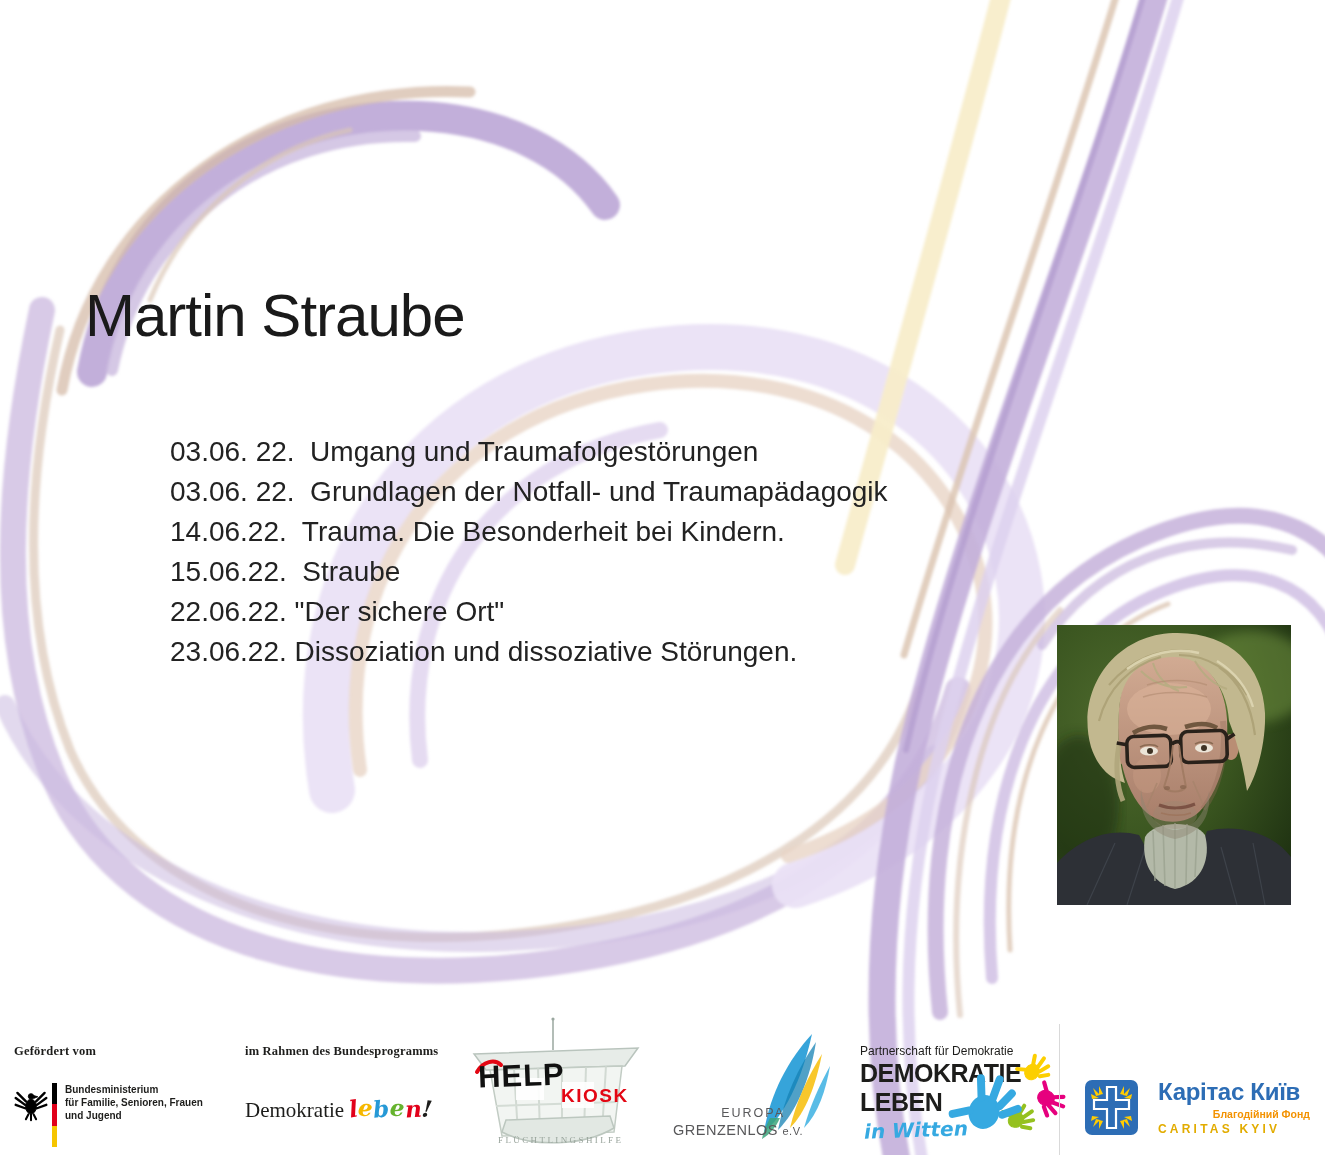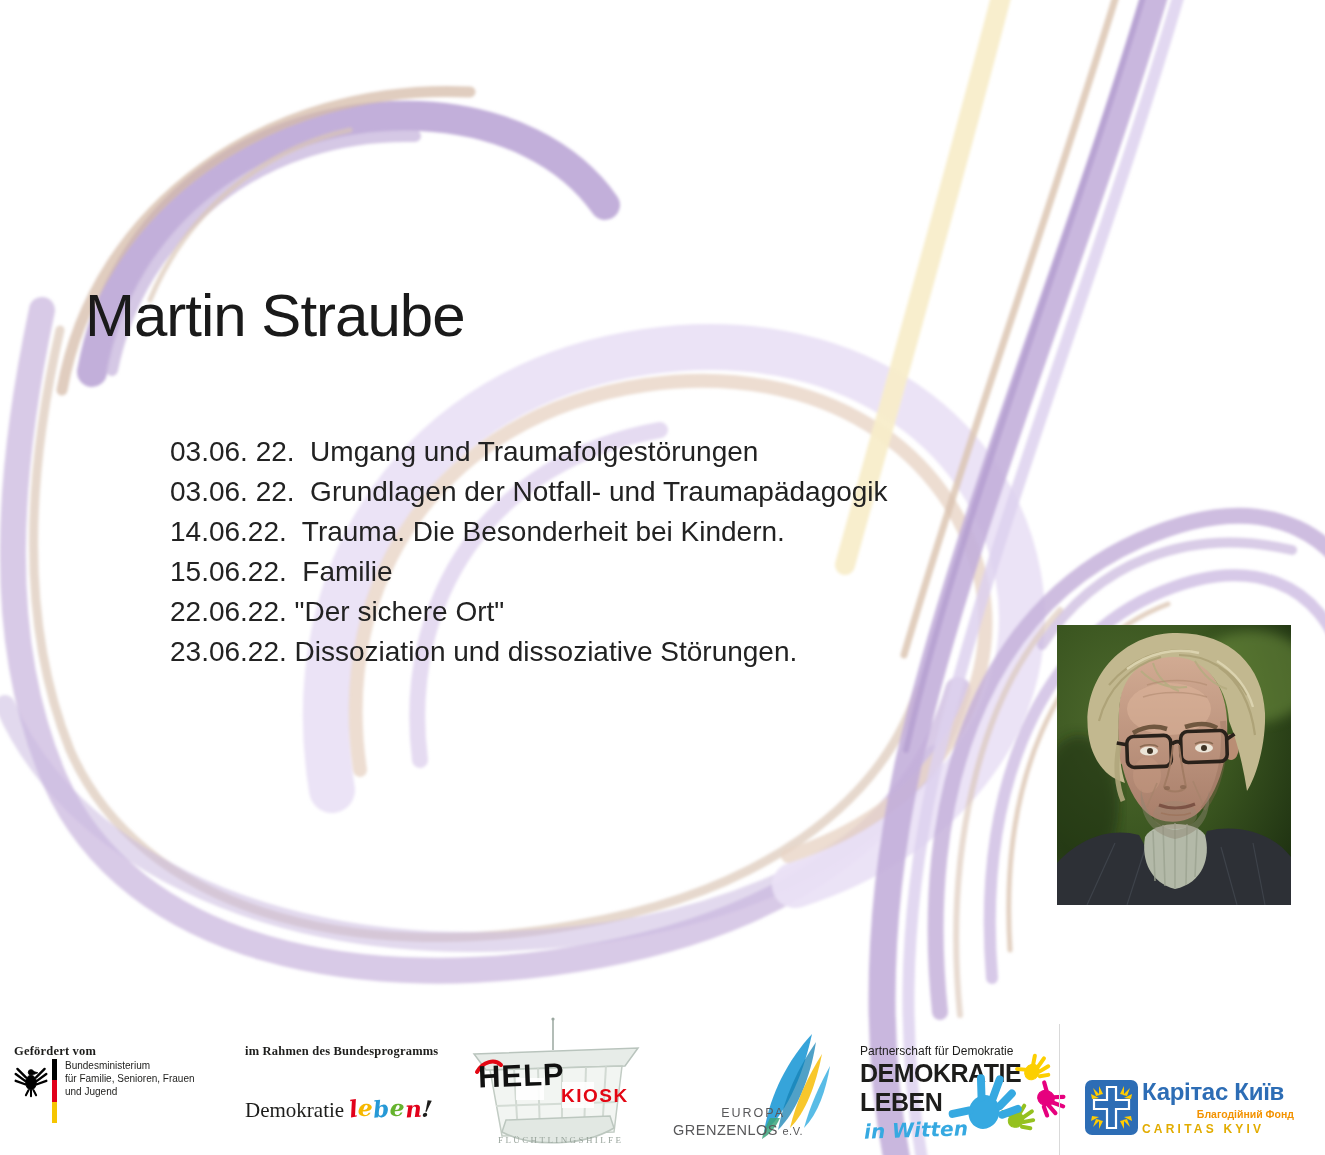--- a/index.html
+++ b/index.html
@@ -19,21 +19,21 @@
   .sched-topic{white-space:pre-wrap;}
 
   
   .photo{position:absolute;left:1057px;top:625px;width:234px;height:280px;margin:0;}
 
   
   .footer{position:absolute;left:0;top:1015px;width:1078px;height:140px;}
   .flabel{font-family:"Liberation Serif",serif;font-weight:700;font-size:12.5px;color:#1d1d1b;letter-spacing:0.2px;}
 
   .f-funding{position:absolute;left:14px;top:29px;width:230px;}
-  .bm-logo{display:flex;}
+  .bm-logo{display:flex;margin-top:24px;font-weight:bold;}
   .bm-bar{width:5px;height:64px;margin-left:4px;display:flex;flex-direction:column;}
   .bm-bar div{flex:1;}
   .bm-text{margin-left:8px;font-size:10px;line-height:1.28;color:#1d1d1b;padding-top:1px;}
 
   .f-program{position:absolute;left:245px;top:29px;width:200px;}
   .dl-mark{margin-top:36px;white-space:nowrap;}
   .dl-serif{font-family:"Liberation Serif",serif;font-size:21px;color:#1d1d1b;}
   .leben{font-family:"DejaVu Serif",serif;font-style:italic;font-weight:700;font-size:23px;letter-spacing:0.5px;}
   .leben span{display:inline-block;}
   .leben span:nth-child(1){transform:rotate(-8deg);}
@@ -60,21 +60,21 @@
   .f-partner{position:absolute;left:860px;top:29px;width:210px;height:110px;}
   .pd-small{font-size:12px;color:#1d1d1b;}
   .pd-big{font-weight:700;font-size:25px;line-height:1.06;letter-spacing:-0.5px;color:#1d1d1b;margin-top:2px;}
   .pd-witten{font-family:"DejaVu Sans",sans-serif;font-style:italic;font-weight:700;font-size:20px;
              color:#36a9e1;margin-top:3px;margin-left:4px;transform:rotate(-2deg);display:inline-block;}
   .pd-hands{position:absolute;left:0;top:0;pointer-events:none;}
 
   .f-divider{position:absolute;left:1059px;top:9px;width:1px;height:131px;background:#d9d9d9;}
 
   .f-caritas{position:absolute;left:1085px;top:65px;display:flex;}
-  .cx-text{margin-left:4px;width:152px;}
+  .cx-text{margin-left:20px;width:152px;}
   .cx-name{font-size:24px;font-weight:700;color:#2d6db5;letter-spacing:-0.3px;line-height:1;}
   .cx-fund{font-size:10.5px;font-weight:700;color:#f39200;text-align:right;margin-top:4px;}
   .cx-en{font-size:12px;font-weight:700;color:#e2ac00;letter-spacing:3.2px;margin-top:2px;white-space:nowrap;}
 </style>
 </head>
 <body>
 
 <div class="poster">
 
   <svg class="decor" width="1325" height="1155" viewBox="0 0 1325 1155" aria-hidden="true">
@@ -115,21 +115,21 @@
   <div class="content">
 
     <header class="hd">
       <h1>Martin Straube</h1>
     </header>
 
     <ul class="sched" id="schedule">
         <li class="sched-row"><span class="sched-date">03.06. 22.</span><span class="sched-topic">  Umgang und Traumafolgestörungen</span></li>
         <li class="sched-row"><span class="sched-date">03.06. 22.</span><span class="sched-topic">  Grundlagen der Notfall- und Traumapädagogik</span></li>
         <li class="sched-row"><span class="sched-date">14.06.22.</span><span class="sched-topic">  Trauma. Die Besonderheit bei Kindern.</span></li>
-        <li class="sched-row"><span class="sched-date">15.06.22.</span><span class="sched-topic">  Familie</span></li>
+        <li class="sched-row"><span class="sched-date">15.06.22.</span><span class="sched-topic">  Straube</span></li>
         <li class="sched-row"><span class="sched-date">22.06.22.</span><span class="sched-topic"> "Der sichere Ort"</span></li>
         <li class="sched-row"><span class="sched-date">23.06.22.</span><span class="sched-topic"> Dissoziation und dissoziative Störungen.</span></li>
       </ul>
 
     <figure class="photo">
       <svg width="234" height="280" viewBox="0 0 234 280">
         <defs>
           <radialGradient id="pbg" cx="30%" cy="35%" r="85%">
             <stop offset="0" stop-color="#4f6b2e"></stop>
               <stop offset="0.55" stop-color="#39541f"></stop>

